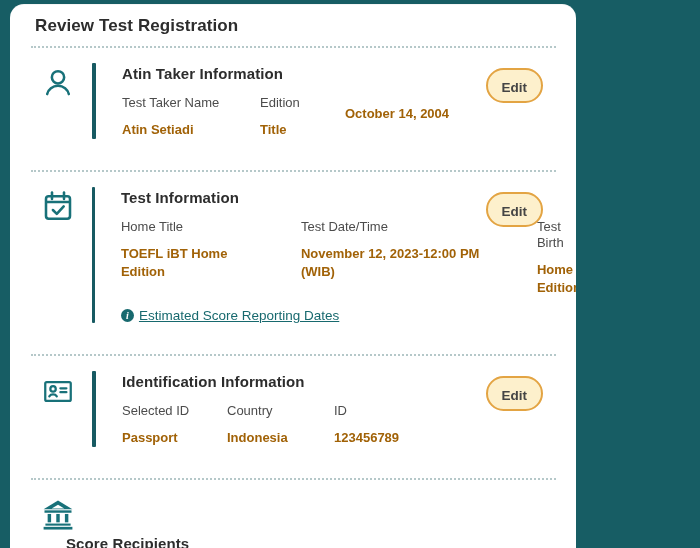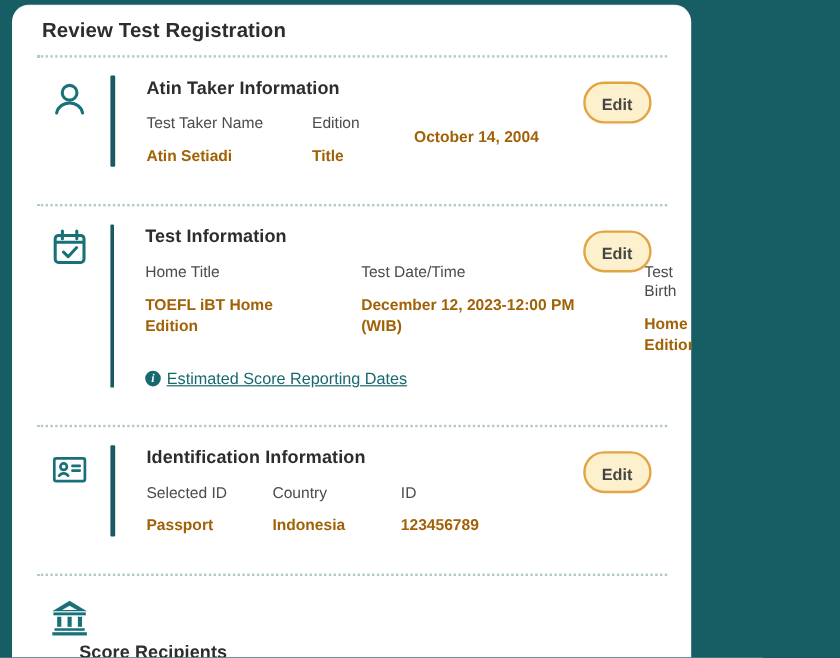--- a/index.html
+++ b/index.html
@@ -167,21 +167,21 @@
     <div class="vbar"></div>
     <div class="content">
       <div class="section-heading">Test Information</div>
       <div class="fields grid-s2">
         <div class="field">
           <div class="field-label">Home Title</div>
           <div class="field-value value-wrap1">TOEFL iBT Home Edition</div>
         </div>
         <div class="field">
           <div class="field-label">Test Date/Time</div>
-          <div class="field-value value-mid">December 12, 2023-12:00 PM (WIB)</div>
+          <div class="field-value value-mid">November 12, 2023-12:00 PM (WIB)</div>
         </div>
         <div class="field">
           <div class="field-label">Test Birth</div>
           <div class="field-value value-narrow">Home Edition</div>
         </div>
       </div>
       <div class="info-link-row">
         <span class="info-icon">i</span>
         <a class="info-link">Estimated Score Reporting Dates</a>
       </div>

